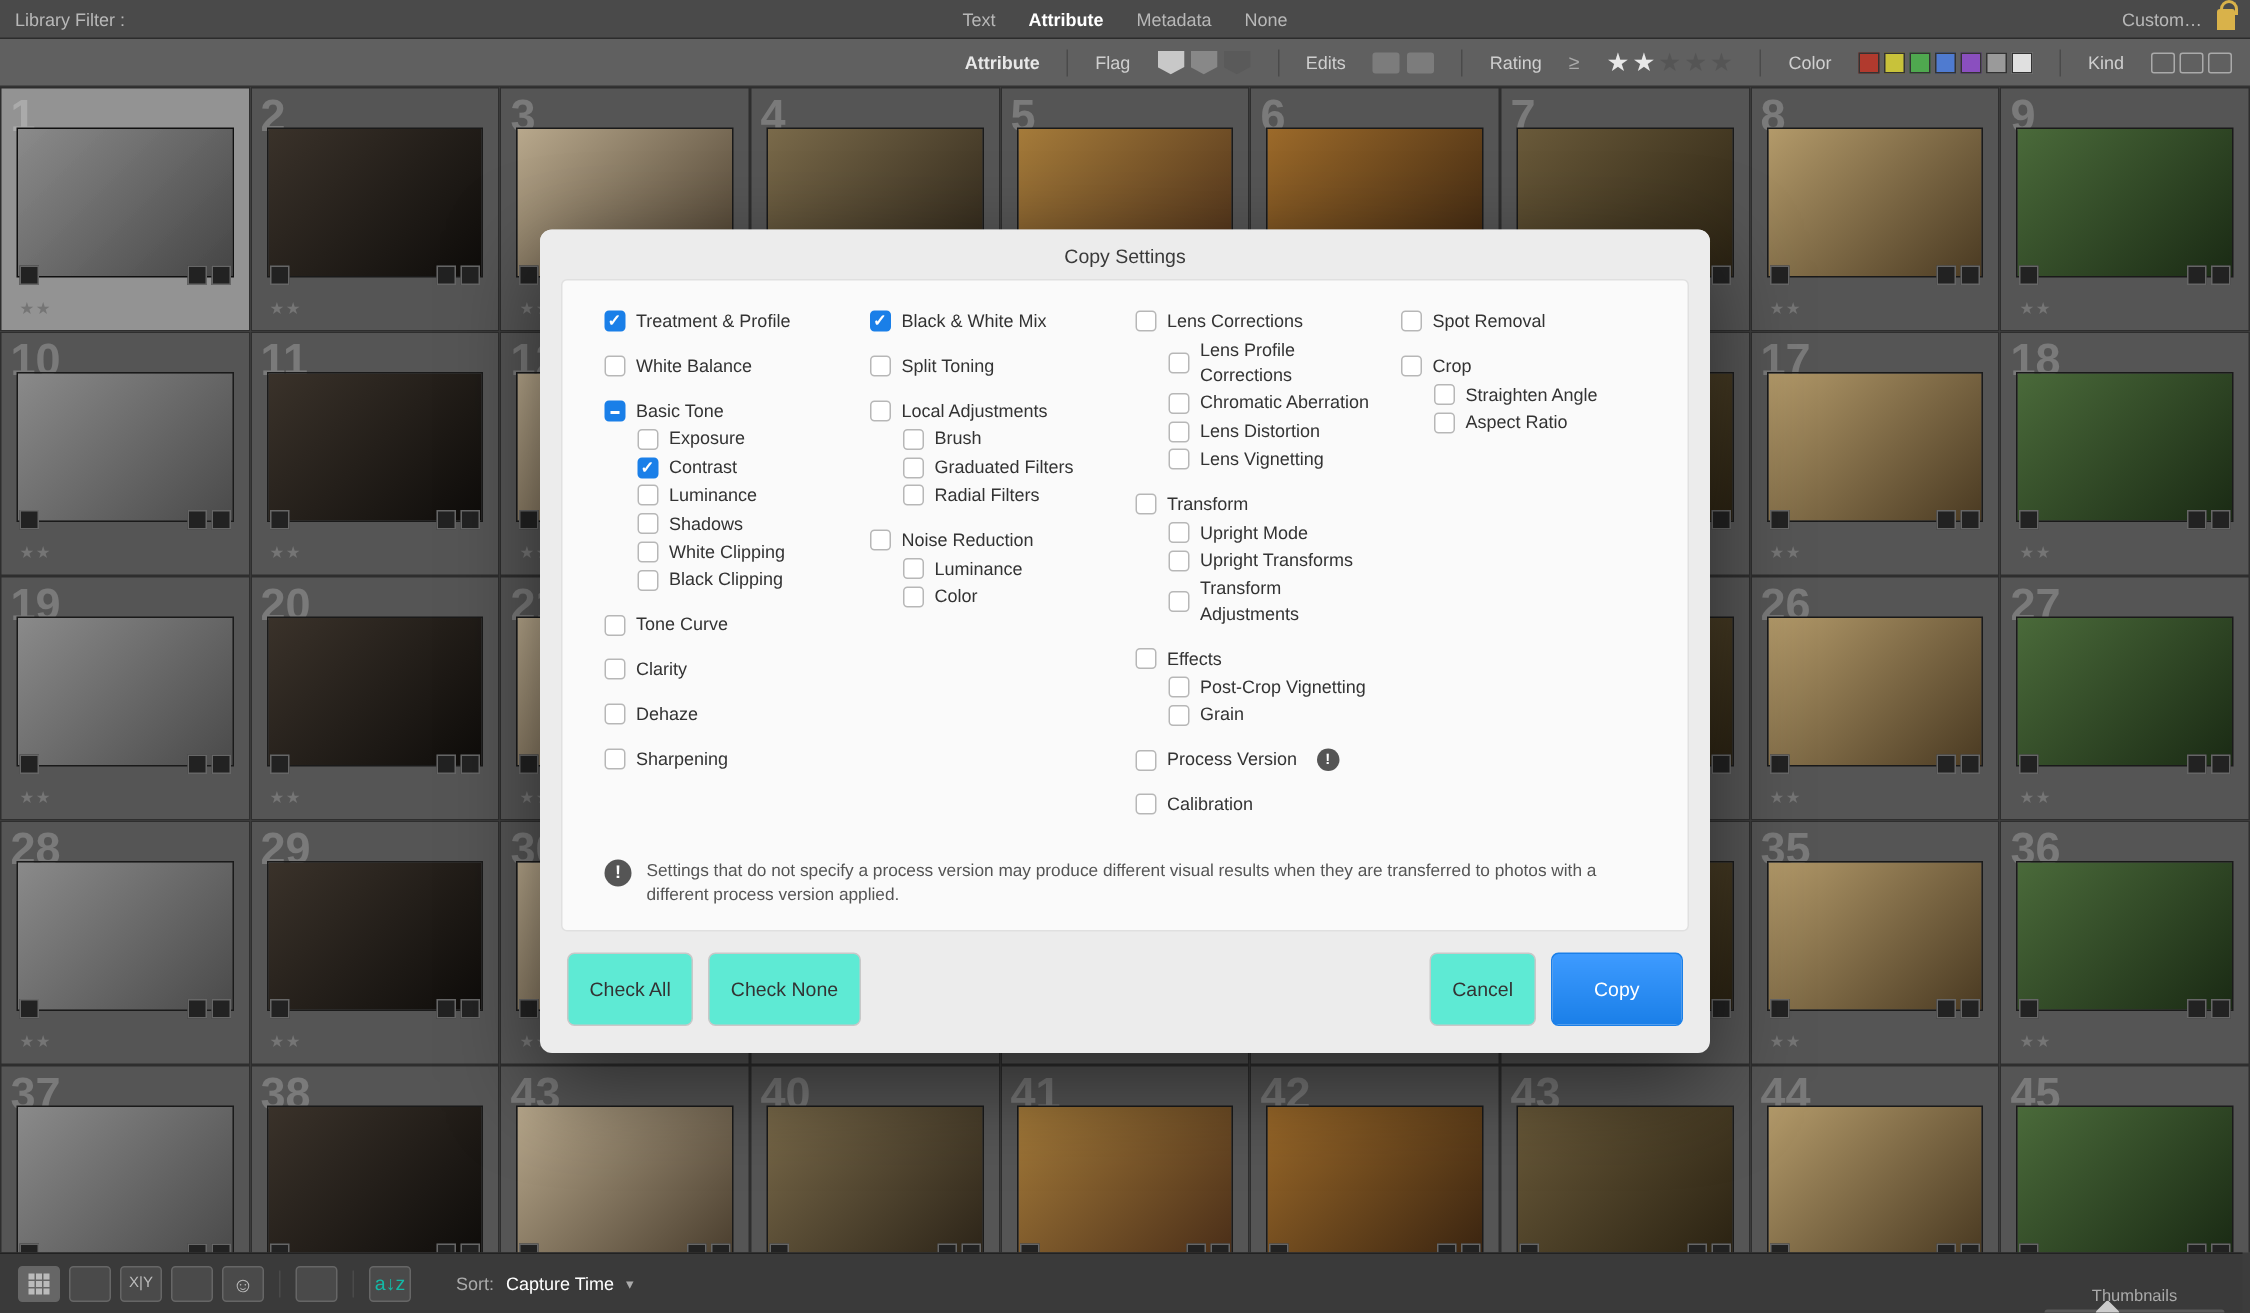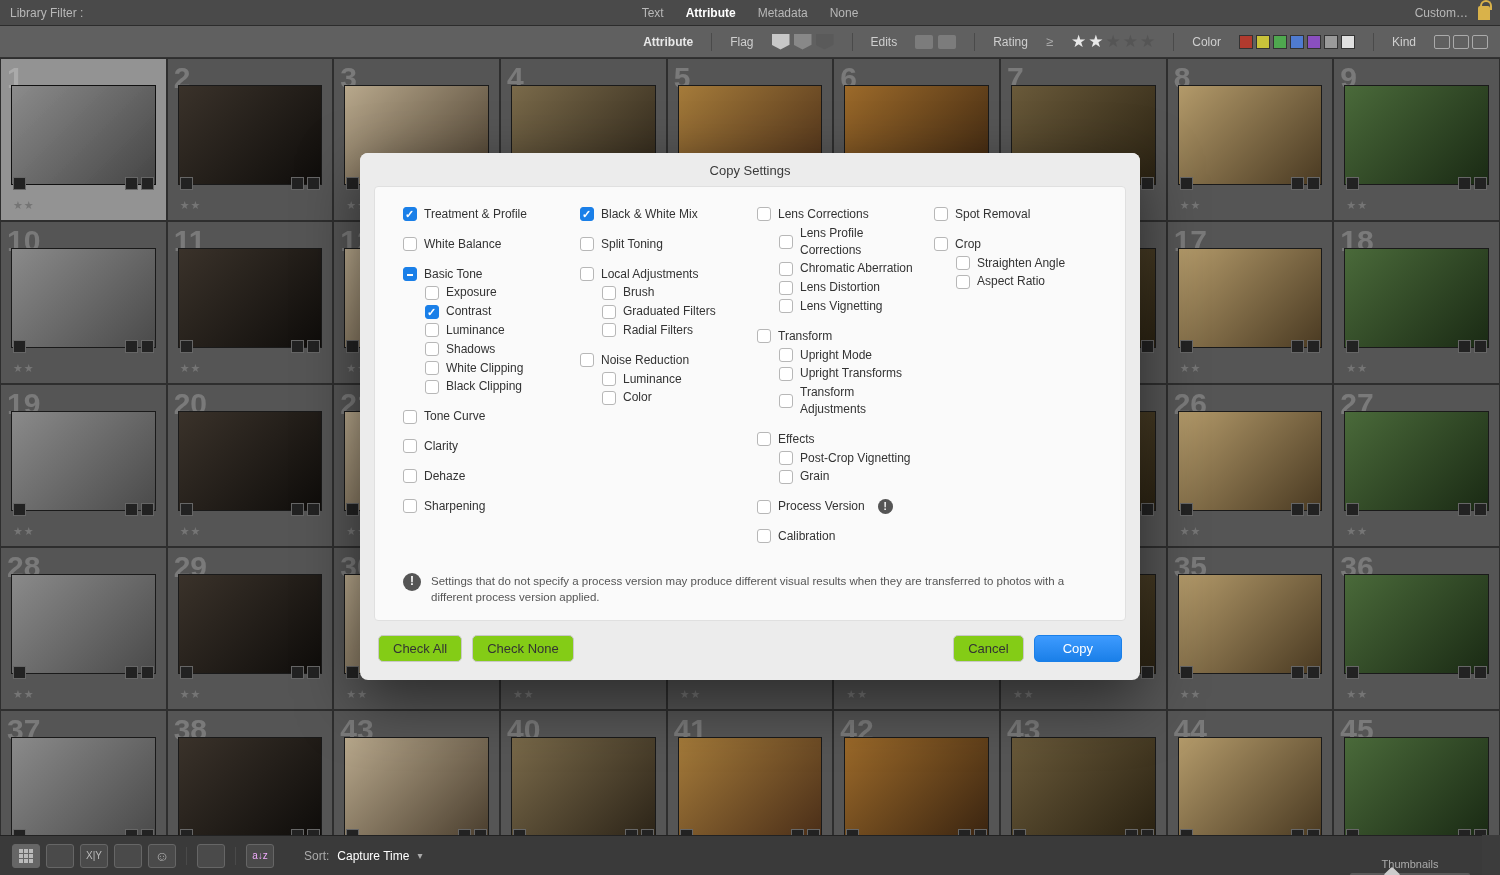--- a/index.html
+++ b/index.html
@@ -40,21 +40,21 @@
 .cell.selected { background:#939393;}
 .cell .num { position:absolute; top:2px; left:6px; font-size: 30px; font-weight: 700; color: rgba(255,255,255,.22);}
 .cell .thumb { width: 100%; height: 100px; background: linear-gradient(135deg, #6b5a42, #2a2418); margin-top: 8px; position:relative; border:1px solid #1a1a1a;}
 .cell.selected .thumb { filter: grayscale(1) contrast(1.1);}
 .cell .badges { display:flex; gap:3px; position:absolute; left:12px; bottom:30px;}
 .cell .badge { width:13px; height:13px; background:#222; border:1px solid #666;}
 .cell .badges-right { position:absolute; right:12px; bottom:30px; display:flex; gap:3px;}
 .cell .stars-small { position:absolute; left:12px; bottom:8px; font-size:11px; color:#757575; letter-spacing:1px;}
 
 
-.bottom-bar { position:absolute; bottom:0; left:0; right:18px; height:40px; background:#3a3a3a; border-top:1px solid #222; display:flex; align-items:center; padding:0 12px; gap:10px; color:#aaa; font-size:12px;}
+.bottom-bar { position:absolute; bottom:0; left:0; right:5px; height:40px; background:#3a3a3a; border-top:1px solid #222; display:flex; align-items:center; padding:0 12px; gap:10px; color:#aaa; font-size:12px;}
 .bb-icons { display:flex; gap:6px;}
 .bb-icons .bi { width:28px; height:24px; border:1px solid #666; background:#4a4a4a; border-radius:3px; display:flex; align-items:center; justify-content:center;}
 .bb-icons .bi.active { background:#666;}
 .bb-grid { display:grid; grid-template-columns:repeat(3,4px); grid-template-rows:repeat(3,4px); gap:1px;}
 .bb-grid div { background:#bbb;}
 .bottom-bar .sort { margin-left: 20px; display:flex; gap:8px; align-items:center;}
 .bottom-bar .thumbs-slider { margin-left:auto; display:flex; flex-direction:column; align-items:center; gap:3px;}
 .slider-track { width:120px; height:4px; background:#5a5a5a; border-radius:2px; position:relative;}
 .slider-thumb { position:absolute; left:30%; top:-4px; width:12px; height:12px; background:#ccc; border-radius:2px; transform:rotate(45deg);}
 
@@ -70,21 +70,21 @@
 .col .row.sub { margin-left: 22px;}
 .cb { width:14px; height:14px; border:1px solid #b7b7b7; border-radius:3px; background:#fff; position:relative; flex-shrink:0;}
 .cb.checked { background:#1a7fe8; border-color:#1a7fe8;}
 .cb.checked::after { content:'✓'; color:#fff; font-size:11px; position:absolute; top:-1px; left:1px; font-weight:bold;}
 .cb.partial { background:#1a7fe8; border-color:#1a7fe8;}
 .cb.partial::after { content:''; position:absolute; left:3px; right:3px; top:6px; height:2px; background:#fff;}
 .note { display:flex; gap:10px; margin-top:14px; padding-top:2px; font-size:11.5px; color:#555; line-height:1.45;}
 .note-icon { width:18px; height:18px; border-radius:50%; background:#555; color:#fff; display:flex; align-items:center; justify-content:center; font-weight:bold; font-size:12px; flex-shrink:0;}
 .pv-badge { width:15px; height:15px; border-radius:50%; background:#555; color:#fff; display:inline-flex; align-items:center; justify-content:center; font-weight:bold; font-size:10px; margin-left:6px;}
 .dialog-footer { display:flex; padding: 14px 18px 18px 18px; gap:10px;}
-.btn { padding:5px 14px; border:1px solid #c8c8c8; background:#84cc16; border-radius:5px; font-size:13px; color:#333; cursor:pointer;}
+.btn { padding:16px 14px; border:1px solid #c8c8c8; background:#5eead4; border-radius:5px; font-size:13px; color:#333; cursor:pointer;}
 .btn.primary { background:linear-gradient(#3e9bff,#1a7fe8); color:#fff; border-color:#1a7fe8; padding:5px 28px;}
 .dialog-footer .spacer { flex:1;}
 </style>
 </head>
 <body>
 
 <div class="filter-bar">
   <span class="title">Library Filter :</span>
   <div class="center-tabs" id="filter-tabs">
       <span>Text</span>
@@ -697,21 +697,21 @@
     <div class="bi" style="font-size:10px;color:#bbb;">X|Y</div>
     <div class="bi"></div>
     <div class="bi" style="font-size:14px;color:#bbb;">☺</div>
   </div>
   <span class="divider"></span>
   <div class="bb-icons">
     <div class="bi"></div>
   </div>
   <span class="divider"></span>
   <div class="bb-icons">
-    <div class="bi" style="font-size:10px;color:#f0abfc;">a↓z</div>
+    <div class="bi" style="font-size:13px;color:#14b8a6;">a↓z</div>
   </div>
   <div class="sort">
     <span>Sort:</span>
     <span style="color:#ffffff;">Capture Time</span>
     <span style="font-size:10px;">▾</span>
   </div>
   <div class="thumbs-slider">
     <span style="font-size:11px;margin-top:23px;">Thumbnails</span>
     <div class="slider-track">
         <div class="slider-thumb"></div>

